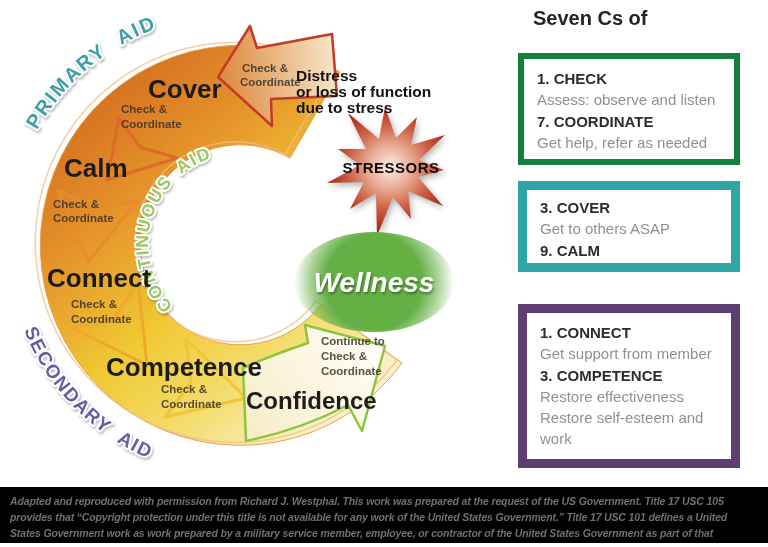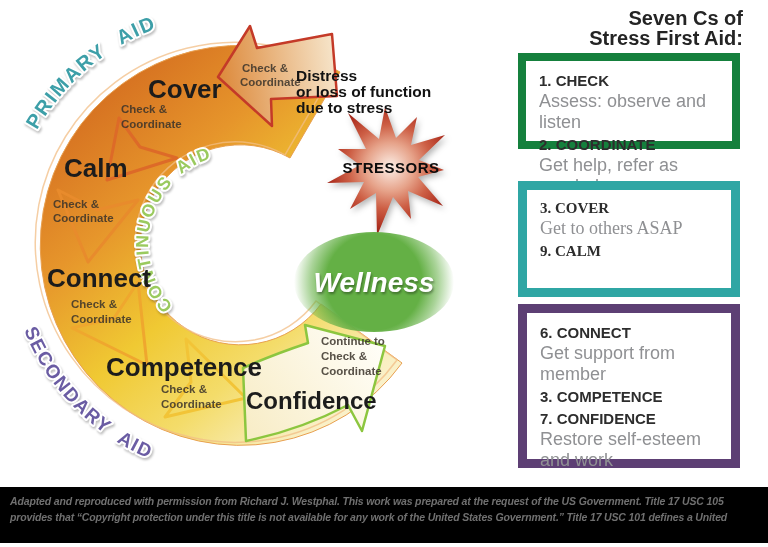--- a/index.html
+++ b/index.html
@@ -20,29 +20,29 @@
   .arc { font-weight:bold; paint-order:stroke; stroke:#ffffff; stroke-width:4px;
          stroke-linejoin:round; filter:drop-shadow(1px 2px 1px rgba(0,0,0,.25)); }
   .arc-primary    { font-size:20px; fill:#3d9fa8; letter-spacing:2px;  word-spacing:9px; }
   .arc-continuous { font-size:17.5px; fill:#9aca5e; letter-spacing:2px; word-spacing:4px; }
   .arc-secondary  { font-size:19px; fill:#6a5ca3; letter-spacing:1.5px; word-spacing:7px; }
   .chev { fill:none; stroke-width:3px; stroke-linejoin:round; }
   .star { filter:drop-shadow(2px 3px 3px rgba(0,0,0,.30)); }
 
   
   #legend-title { position:absolute; left:533px; top:8px; width:210px;
-                  font-weight:bold; font-size:20px; line-height:20px; color:#242424;text-align:right; }
+                  font-weight:bold; font-size:20px; line-height:20px; color:#242424; }
   .lg-box { position:absolute; left:518px; width:222px; background:#fff; }
   .lg-box .inner { padding:8px 4px 0 13px; }
-  #box-check  { top:53px;  height:96px; border:8px solid #15803d; }
-  #box-cover  { top:181px; height:116px; border:9px solid #2fa6a4;font-family:Liberation Serif, serif; }
+  #box-check  { top:53px;  height:112px; border:6px solid #15803d; }
+  #box-cover  { top:181px; height:91px; border:9px solid #2fa6a4; }
   #box-cover .inner { padding-top:6px; }
   #box-connect{ top:304px; height:164px; border:9px solid #5d3f74; }
   .lg-h { font-weight:bold; font-size:15px; color:#2d2d2d; line-height:20px; margin-top:2px;}
-  .lg-d { font-size:18px; color:#8f9093; line-height:21px; }
+  .lg-d { font-size:15px; color:#8f9093; line-height:21px; }
 
   
   #footer { position:absolute; left:0; top:487px; width:768px; height:56px; background:#000000;
             padding:6px 0 0 10px; }
   .f-line { font-size:10.5px; font-weight:bold; font-style:italic; color:#707070;
             line-height:16px; letter-spacing:-.15px; white-space:nowrap; }
 </style>
 </head>
 <body>
 
@@ -138,48 +138,48 @@
 
     <text class="wellness-t" x="374" y="292" text-anchor="middle">Wellness</text>
 
     <text class="cc" x="321" y="345">Continue to</text>
     <text class="cc" x="321" y="360">Check &amp;</text>
     <text class="cc" x="321" y="375">Coordinate</text>
   </svg>
 
   <div id="legend-title">
     <div>Seven Cs of</div>
-    <div>Stress First Aid:</div>
   </div>
 
   <div id="box-check" class="lg-box">
     <div class="inner">
       <div class="lg-h">1. CHECK</div>
       <div class="lg-d">Assess: observe and listen</div>
-      <div class="lg-h">2. COORDINATE</div>
+      <div class="lg-h">7. COORDINATE</div>
       <div class="lg-d">Get help, refer as needed</div>
     </div>
   </div>
 
   <div id="box-cover" class="lg-box">
     <div class="inner">
       <div class="lg-h">3. COVER</div>
       <div class="lg-d">Get to others ASAP</div>
       <div class="lg-h">9. CALM</div>
     </div>
   </div>
 
   <div id="box-connect" class="lg-box">
     <div class="inner">
-      <div class="lg-h">6. CONNECT</div>
+      <div class="lg-h">1. CONNECT</div>
       <div class="lg-d">Get support from member</div>
       <div class="lg-h">3. COMPETENCE</div>
-      <div class="lg-h">7. CONFIDENCE</div>
+      <div class="lg-d">Restore effectiveness</div>
       <div class="lg-d">Restore self-esteem and work</div>
     </div>
   </div>
 
   <div id="footer">
     <div class="f-line">Adapted and reproduced with permission from Richard J. Westphal. This work was prepared at the request of the US Government. Title 17 USC 105</div>
     <div class="f-line">provides that “Copyright protection under this title is not available for any work of the United States Government.” Title 17 USC 101 defines a United</div>
+    <div class="f-line">States Government work as work prepared by a military service member, employee, or contractor of the United States Government as part of that</div>
   </div>
 
 </div>
 
 </body></html>

